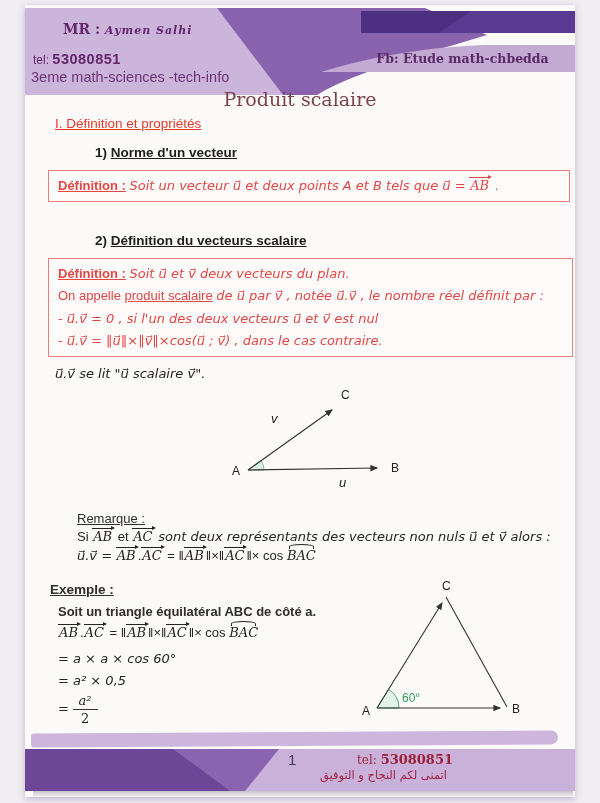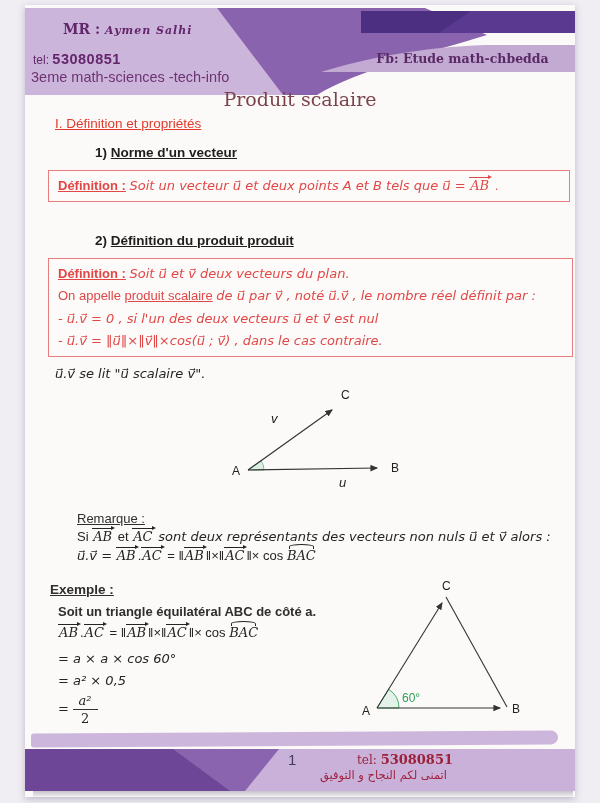--- a/index.html
+++ b/index.html
@@ -113,32 +113,32 @@
   <div class="abs defbox" style="left:23px;top:165px;width:502px;">
     <div>
       <span class="u b">Définition :</span>
       <span class="m">Soit un vecteur u⃗  et deux points A et B tels que  u⃗ =</span>
       <span class="ovl">AB</span><span> .</span>
     </div>
   </div>
 
   <div class="abs h-sub" style="left:70px;top:228px;">
     <span>2)</span>
-    <span class="ut">Définition du produit produit</span>
+    <span class="ut">Définition du vecteurs scalaire</span>
   </div>
 
   <div class="abs defbox" style="left:23px;top:253px;width:505px;">
     <div>
       <span class="u b">Définition :</span>
       <span class="m">Soit u⃗  et v⃗  deux vecteurs du plan.</span>
     </div>
     <div>
       <span>On appelle</span>
       <span class="u">produit scalaire</span>
-      <span class="m">de u⃗  par v⃗ , noté u⃗.v⃗ , le nombre réel définit par :</span>
+      <span class="m">de u⃗  par v⃗ , notée u⃗.v⃗ , le nombre réel définit par :</span>
     </div>
     <div class="m">- u⃗.v⃗ = 0 , si l'un des deux vecteurs u⃗  et v⃗  est nul</div>
     <div class="m">- u⃗.v⃗ = ‖u⃗‖×‖v⃗‖×cos(u⃗ ; v⃗) , dans le cas contraire.</div>
   </div>
 
   <div class="abs mathline m" style="left:30px;top:361px;">u⃗.v⃗  se lit "u⃗  scalaire v⃗".</div>
 
   <svg class="abs" style="left:180px;top:378px;" width="210" height="112" viewBox="0 0 210 112">
     <defs>
       <marker id="ah" markerWidth="9" markerHeight="8" refX="6" refY="3" orient="auto">

